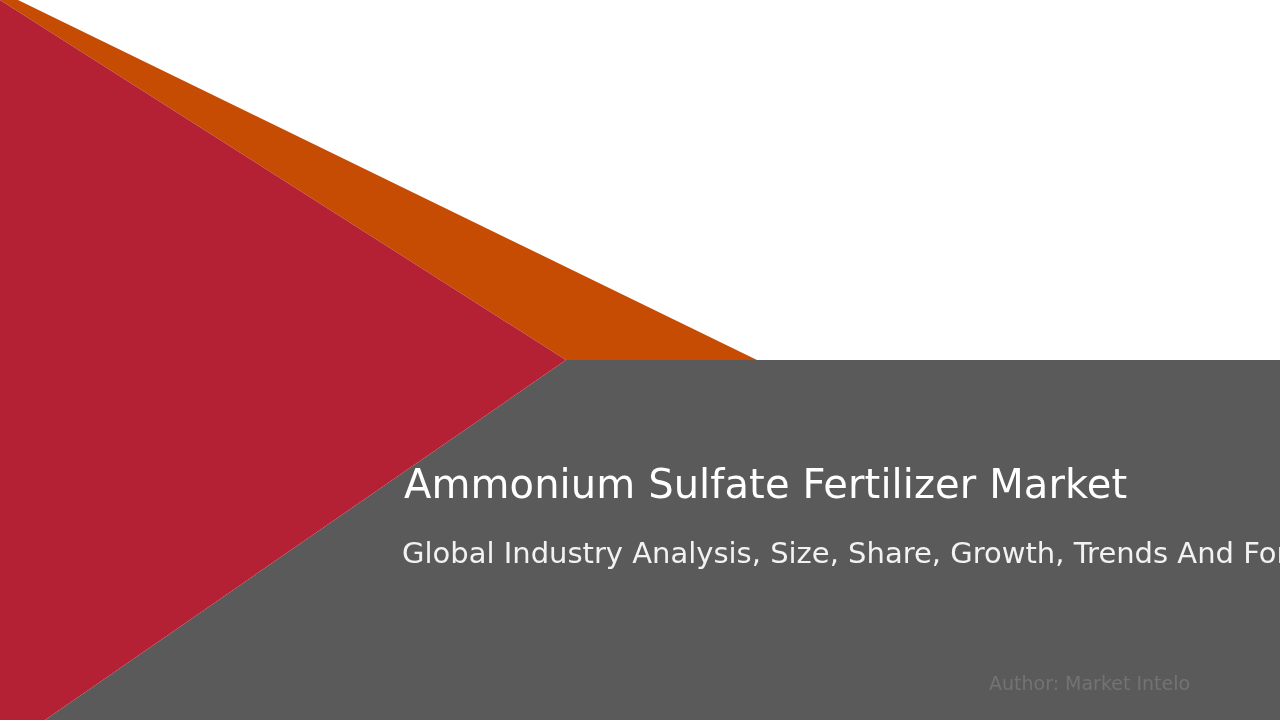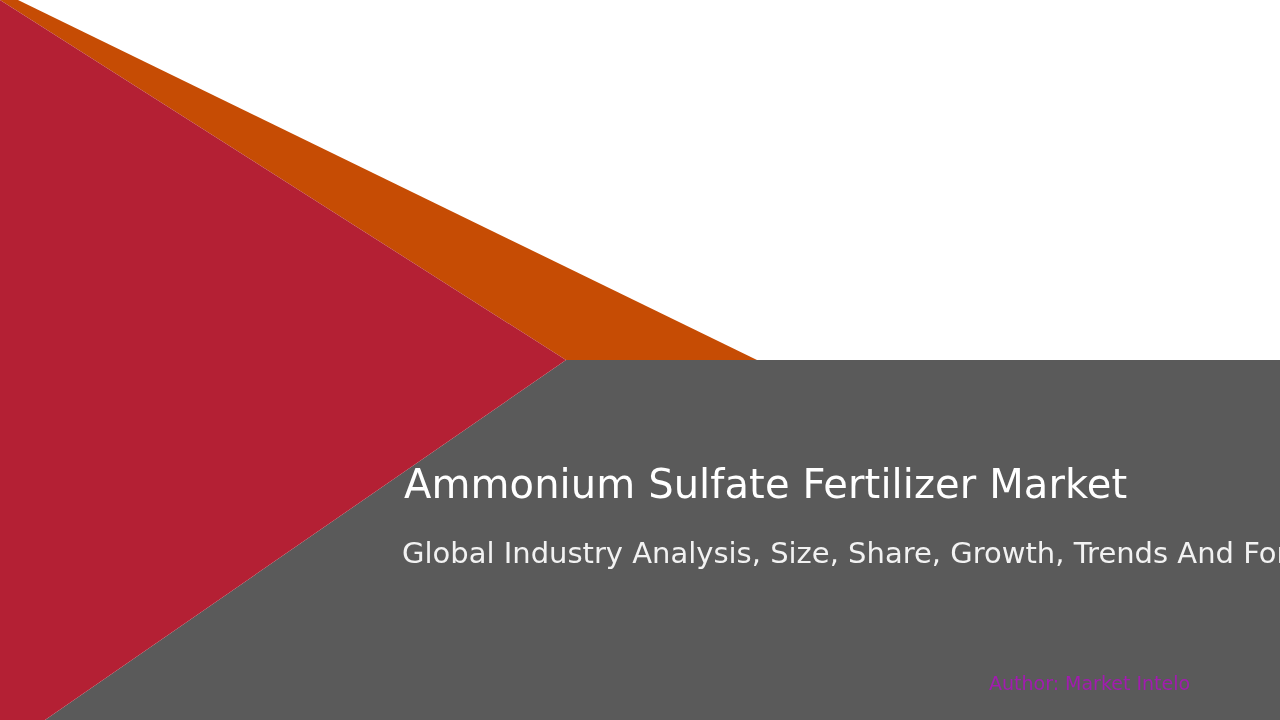--- a/index.html
+++ b/index.html
@@ -56,21 +56,21 @@
     white-space: nowrap;
   }
   .cover-author {
     position: absolute;
     left: 989px;
     top: 672px;
     margin: 0;
     font-size: 19px;
     font-weight: normal;
     line-height: 1.2;
-    color: #a21caf;
+    color: #737373;
     white-space: nowrap;
   }
 </style>
 </head>
 <body>
 
 <div id="cover">
 
   <svg id="shapes" viewBox="0 0 1280 720" width="1280" height="720">
     <rect x="0" y="0" width="1280" height="720" fill="#ffffff"></rect>

